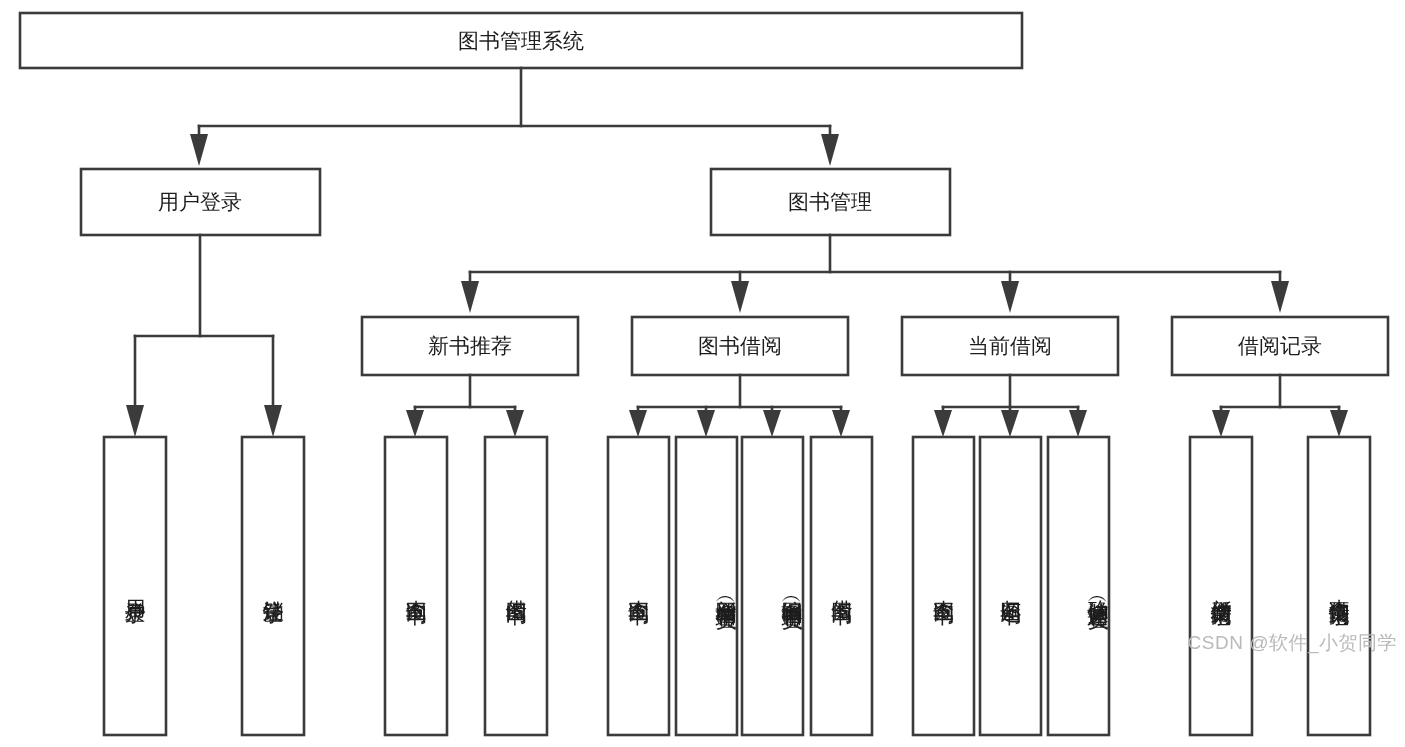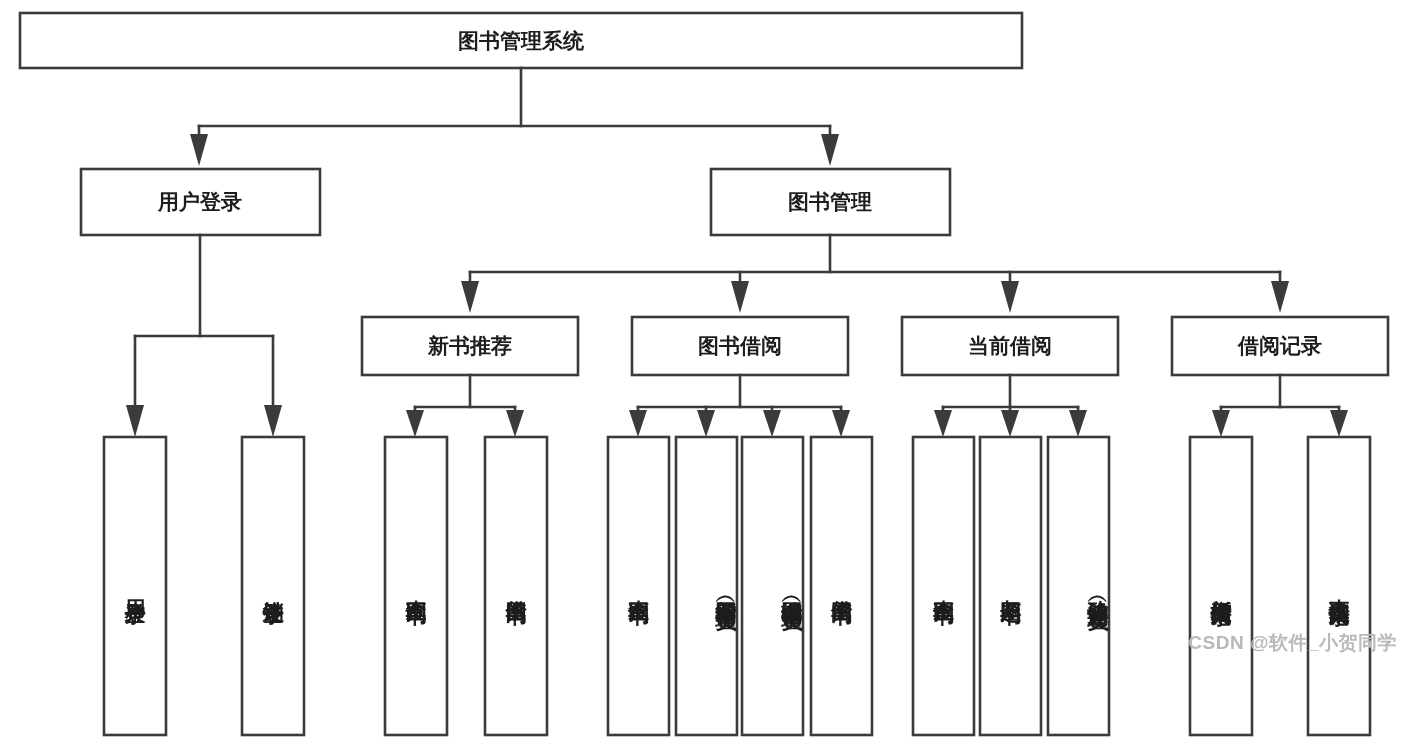--- a/index.html
+++ b/index.html
@@ -11,21 +11,20 @@
   body {
     width: 1405px;
     height: 747px;
     font-family: "Liberation Sans", "DejaVu Sans", sans-serif;
     overflow: hidden;
   }
   #diagram-root {
     position: relative;
     width: 1405px;
     height: 660px;
-    font-weight: bold;
   }
   svg.diagram-canvas {
     position: absolute;
     left: 0;
     top: 0;
     width: 1405px;
     height: 747px;
     display: block;
   }
   .node-box {

